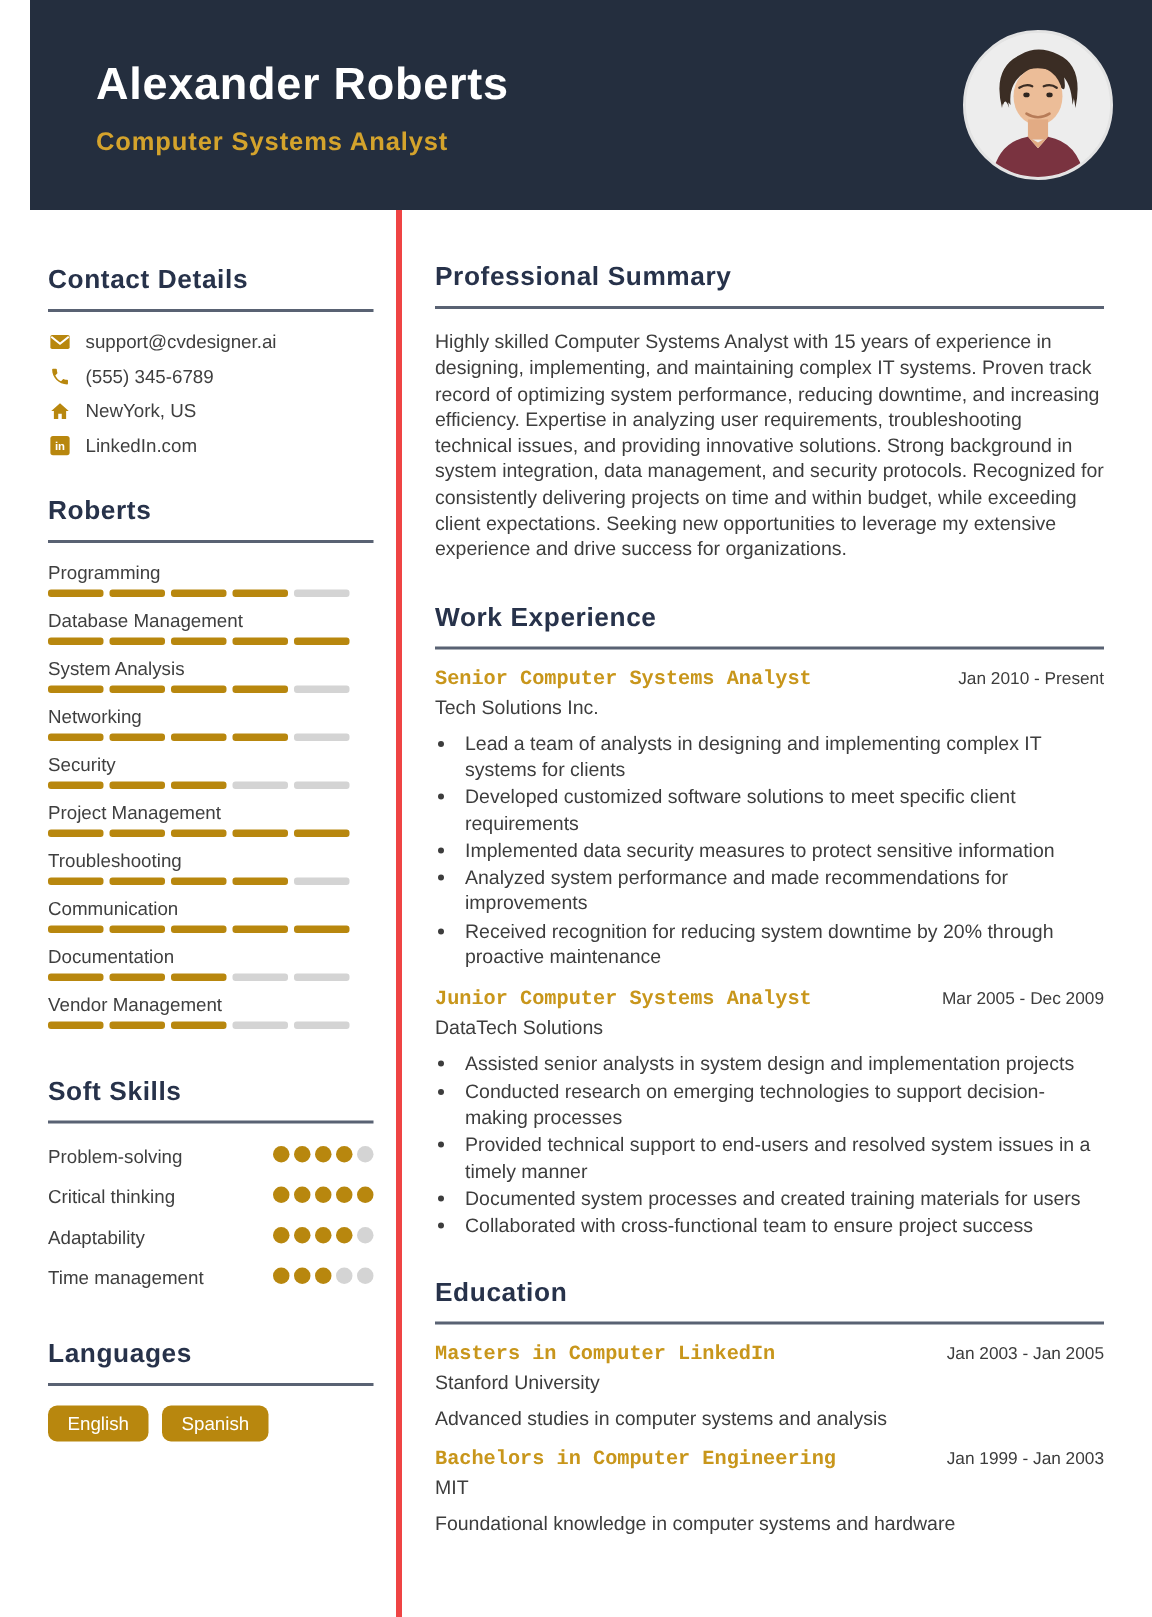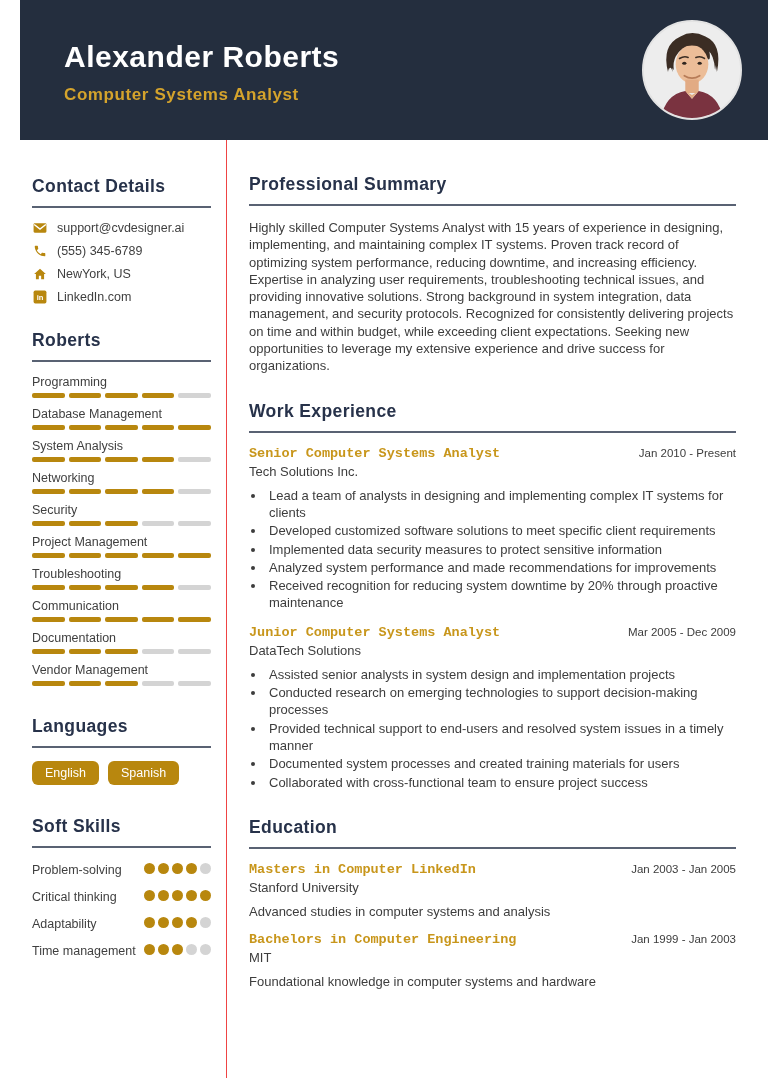--- a/index.html
+++ b/index.html
@@ -52,23 +52,23 @@
     background:#ededed;
     border:2px solid #e3e3e3;
   }
   .avatar svg{ display:block; width:100%; height:100%; }
   
   .content{
     display:flex;
     height:938px;
   }
   .sidebar{
-    width:227px;
+    width:268px;
     padding:36px 15px 0 32px;
-    border-right:1px solid #ef4444;
+    border-right:4px solid #ef4444;
   }
   .main{
     flex:1;
     padding:34px 32px 0 22px;
   }
   
   .section{ margin-bottom:26px; }
   .section-title{
     color:var(--section-title-navy);
     font-size:17.5px;
@@ -343,29 +343,20 @@
               <span class="seg filled"></span>
               <span class="seg filled"></span>
               <span class="seg filled"></span>
               <span class="seg"></span>
               <span class="seg"></span>
             </div>
           </div>
         </div>
     </div>
 
-    <div class="section" style="margin-top:30px;">
-      <div class="section-title">Languages</div>
-      <hr class="rule">
-      <div class="pills" id="languages-list">
-          <span class="pill">English</span>
-          <span class="pill">Spanish</span>
-        </div>
-    </div>
-
     <div class="section" style="margin-top:31px;">
       <div class="section-title">Soft Skills</div>
       <hr class="rule">
       <div id="soft-skills-list">
           <div class="soft-row">
             <div class="soft-label">Problem-solving</div>
             <div class="dots">
               <span class="dot filled"></span>
               <span class="dot filled"></span>
               <span class="dot filled"></span>
@@ -396,20 +387,29 @@
           <div class="soft-row">
             <div class="soft-label">Time management</div>
             <div class="dots">
               <span class="dot filled"></span>
               <span class="dot filled"></span>
               <span class="dot filled"></span>
               <span class="dot"></span>
               <span class="dot"></span>
             </div>
           </div>
+        </div>
+    </div>
+
+    <div class="section" style="margin-top:30px;">
+      <div class="section-title">Languages</div>
+      <hr class="rule">
+      <div class="pills" id="languages-list">
+          <span class="pill">English</span>
+          <span class="pill">Spanish</span>
         </div>
     </div>
 
   </div>
 
   <div class="main">
 
     <div class="section">
       <div class="section-title">Professional Summary</div>
       <hr class="rule">

